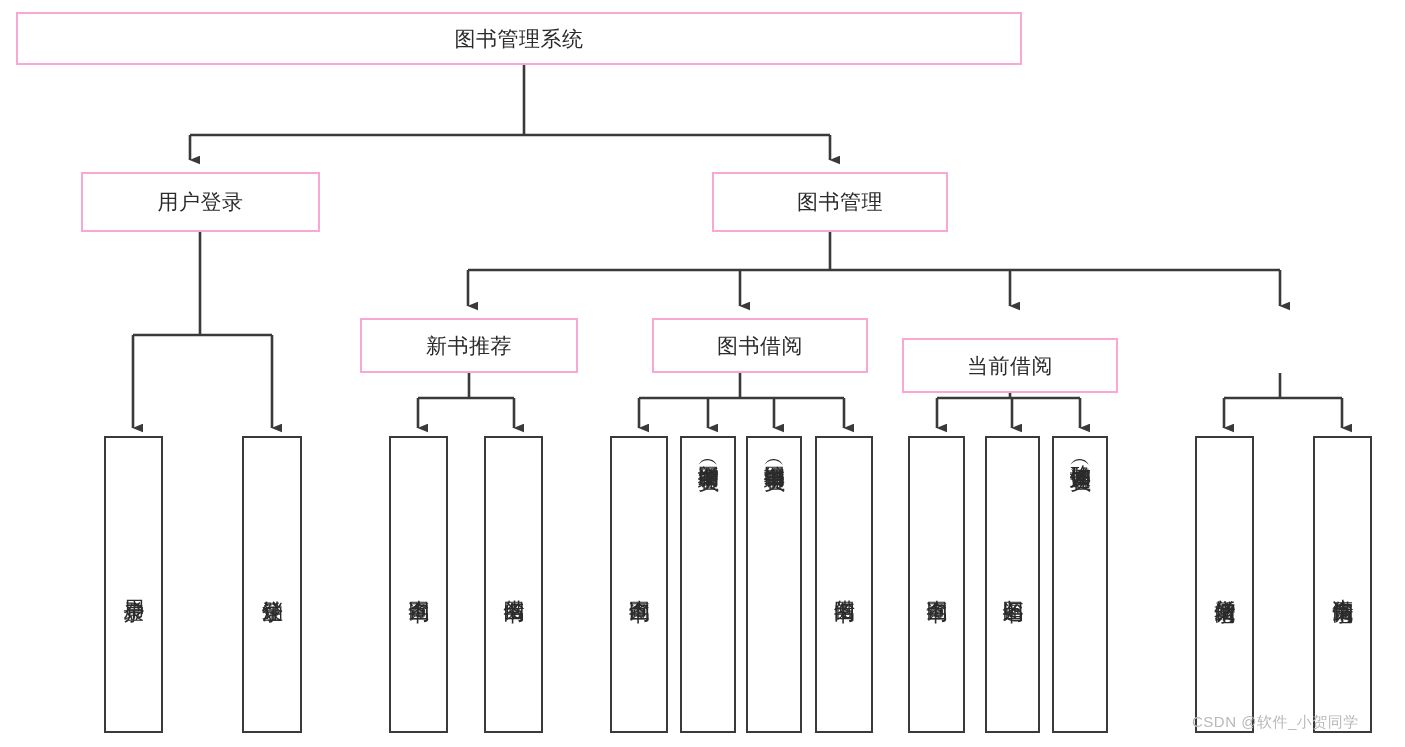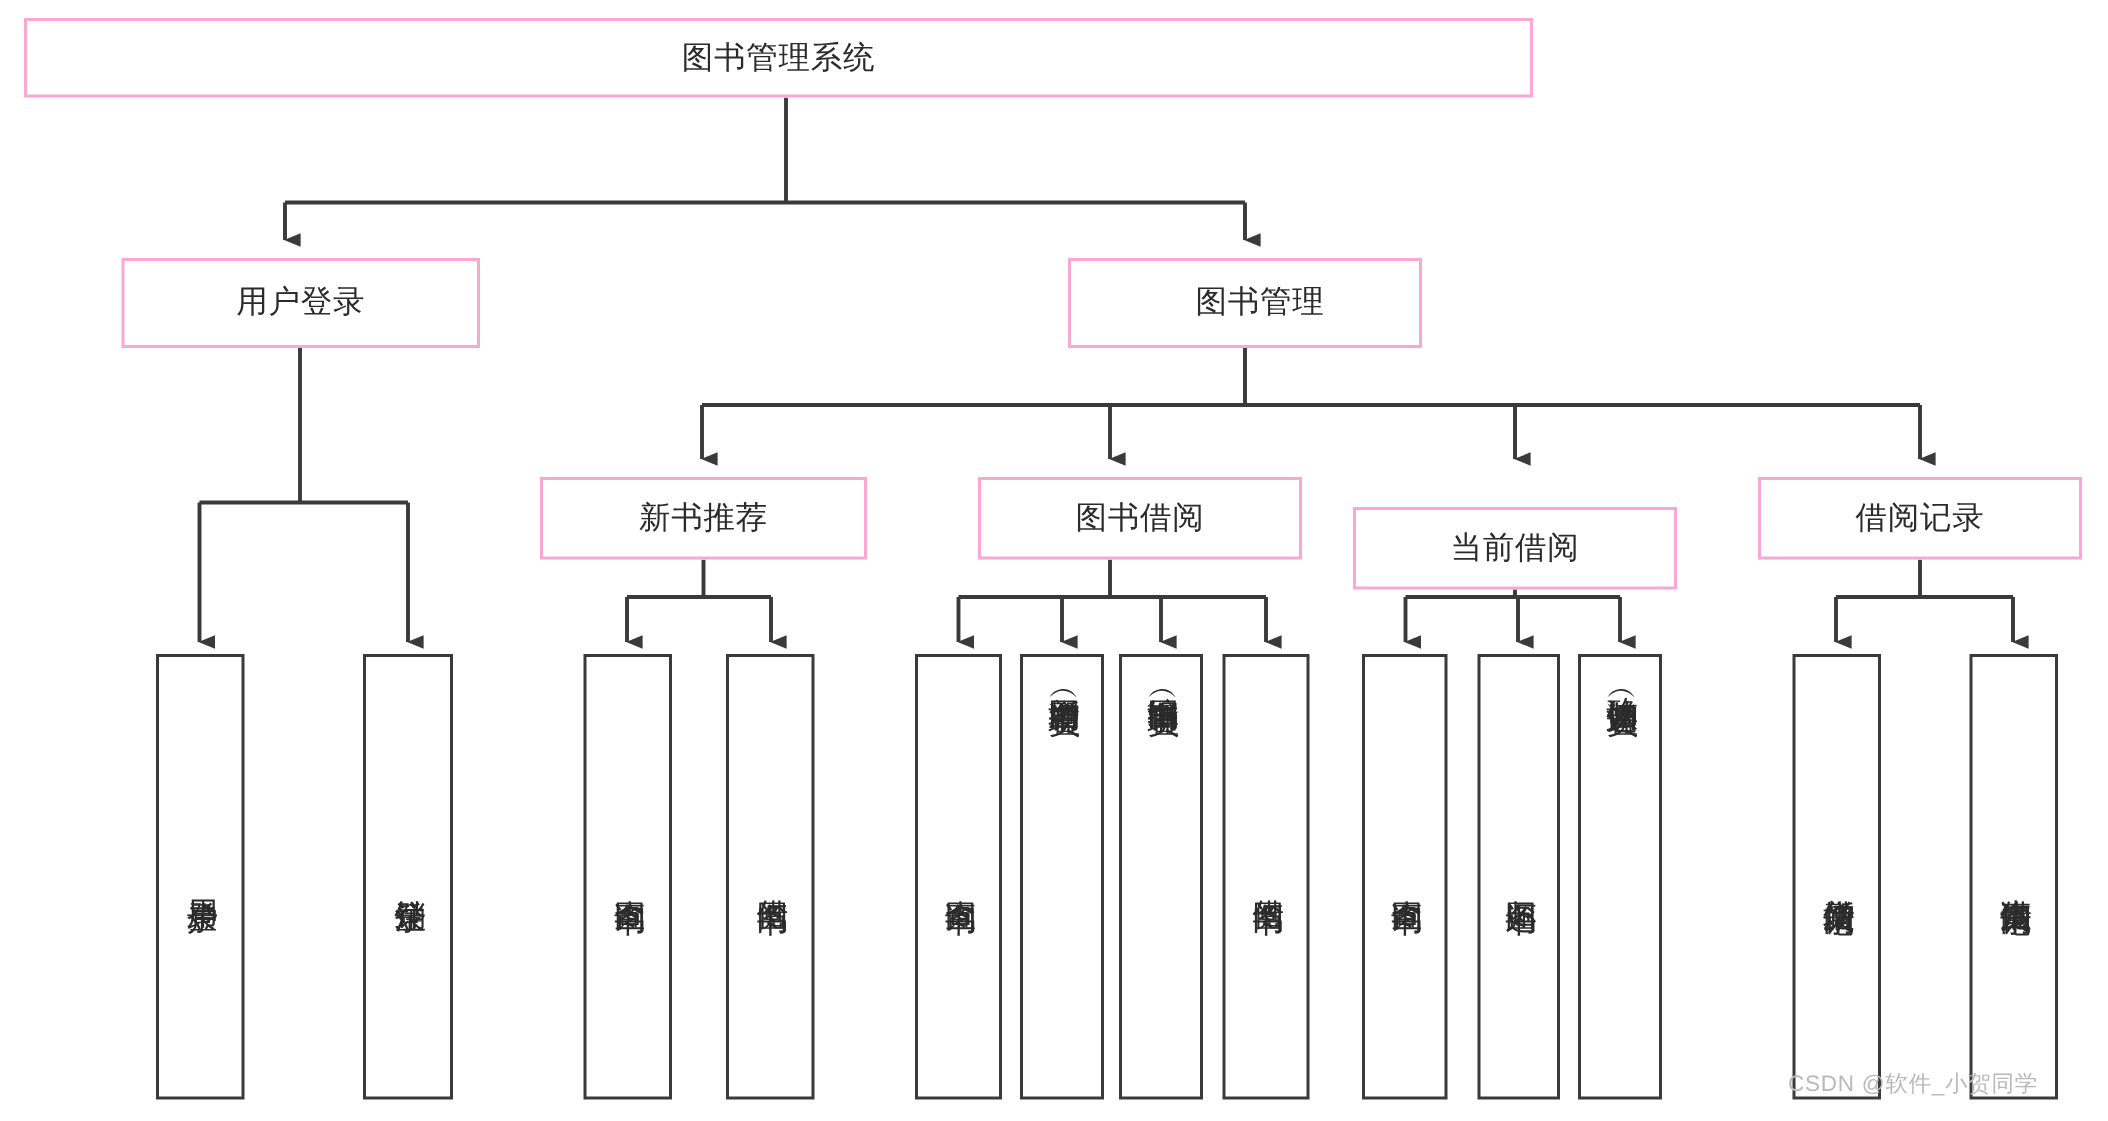--- a/index.html
+++ b/index.html
@@ -165,23 +165,20 @@
   </div>
 
   <div class="node-box" style="left:632px; top:318px; width:216px; height:55px;margin-left:20px;">
     <span class="node-label">图书借阅</span>
   </div>
 
   <div class="node-box" style="left:902px; top:318px; width:216px; height:55px;margin-top:20px;">
     <span class="node-label">当前借阅</span>
   </div>
 
-  <div class="node-box" style="left:1172px; top:318px; width:216px; height:55px;">
-    <span class="node-label">借阅记录</span>
-  </div>
 
   <div class="leaf-box center-text" style="left:104px; top:436px; width:59px; height:297px;">
     <span class="leaf-label">用户登录</span>
   </div>
 
   <div class="leaf-box center-text" style="left:242px; top:436px; width:60px; height:297px;">
     <span class="leaf-label">注销登录</span>
   </div>
 
   <div class="leaf-box center-text" style="left:389px; top:436px; width:59px; height:297px;">

